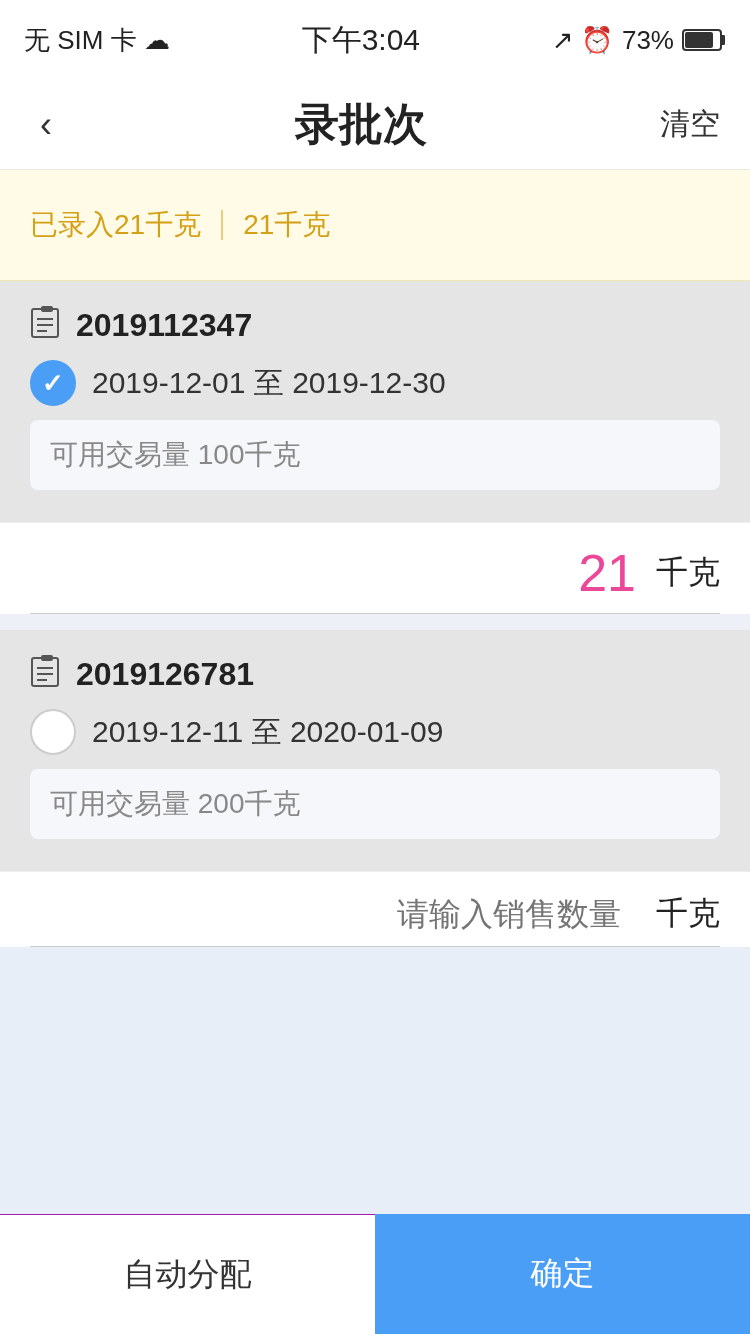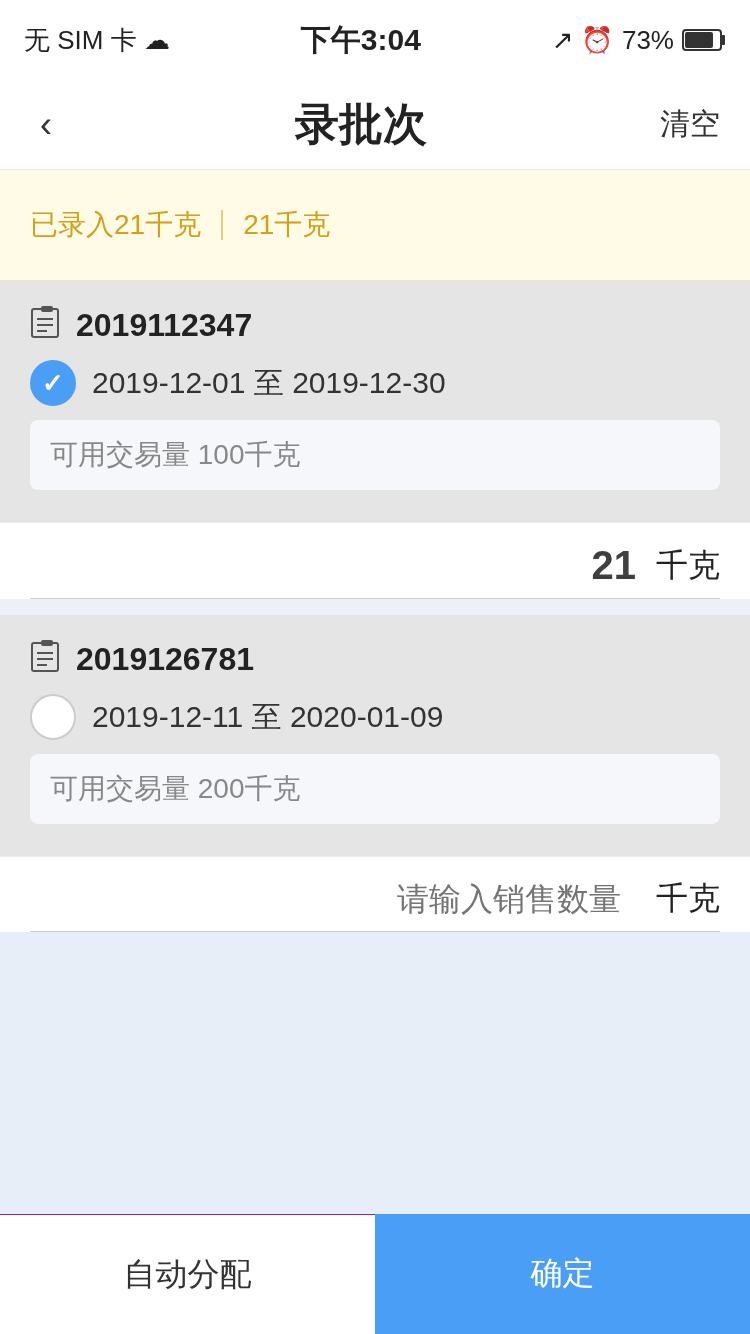--- a/index.html
+++ b/index.html
@@ -24,21 +24,21 @@
       padding: 0 24px;
       font-size: 26px;
     }
     .status-left {
       display: flex;
       align-items: flex-end;
       gap: 10px;
     }
     .status-center {
       font-size: 30px;
-      font-weight: 700;
+      font-weight: 400;
     }
     .status-right {
       display: flex;
       align-items: center;
       gap: 8px;
       font-size: 26px;
     }
     .battery-icon {
       display: inline-flex;
       align-items: center;
@@ -162,23 +162,23 @@
     
     .amount-row {
       display: flex;
       align-items: center;
       justify-content: flex-end;
       padding: 20px 30px 10px;
       background: #fff;
       gap: 20px;
     }
     .amount-value {
-      font-size: 40px;
-      font-weight: 700;
-      color: #404040;
+      font-size: 52px;
+      font-weight: 400;
+      color: #ec4899;
     }
     .amount-unit {
       font-size: 32px;
       color: #222;
     }
     .amount-underline {
       height: 1px;
       background: #ccc;
       margin: 0 30px;
     }

